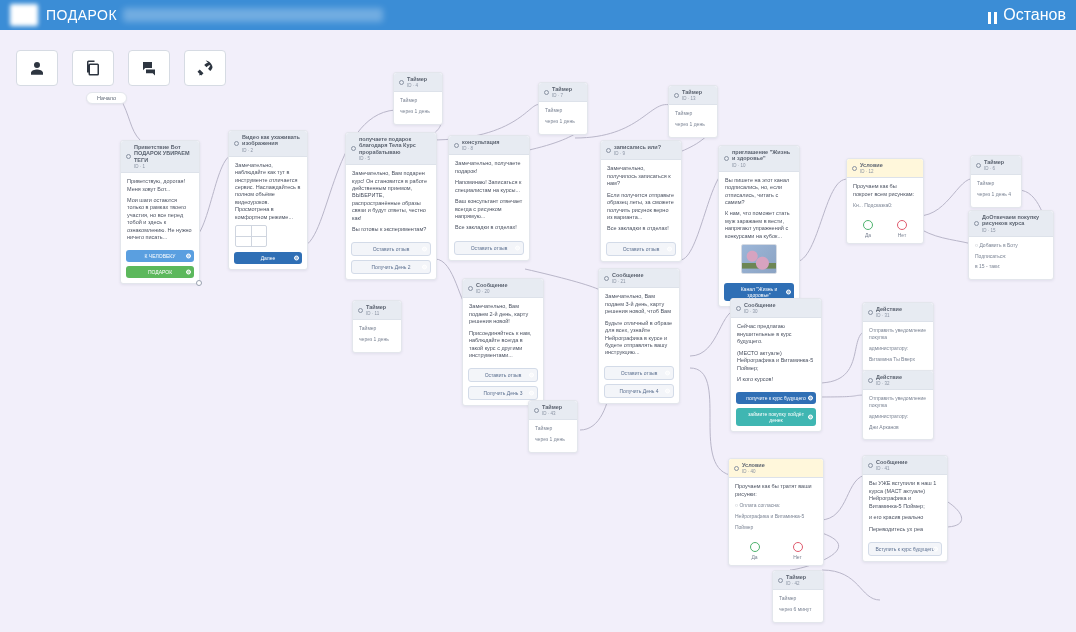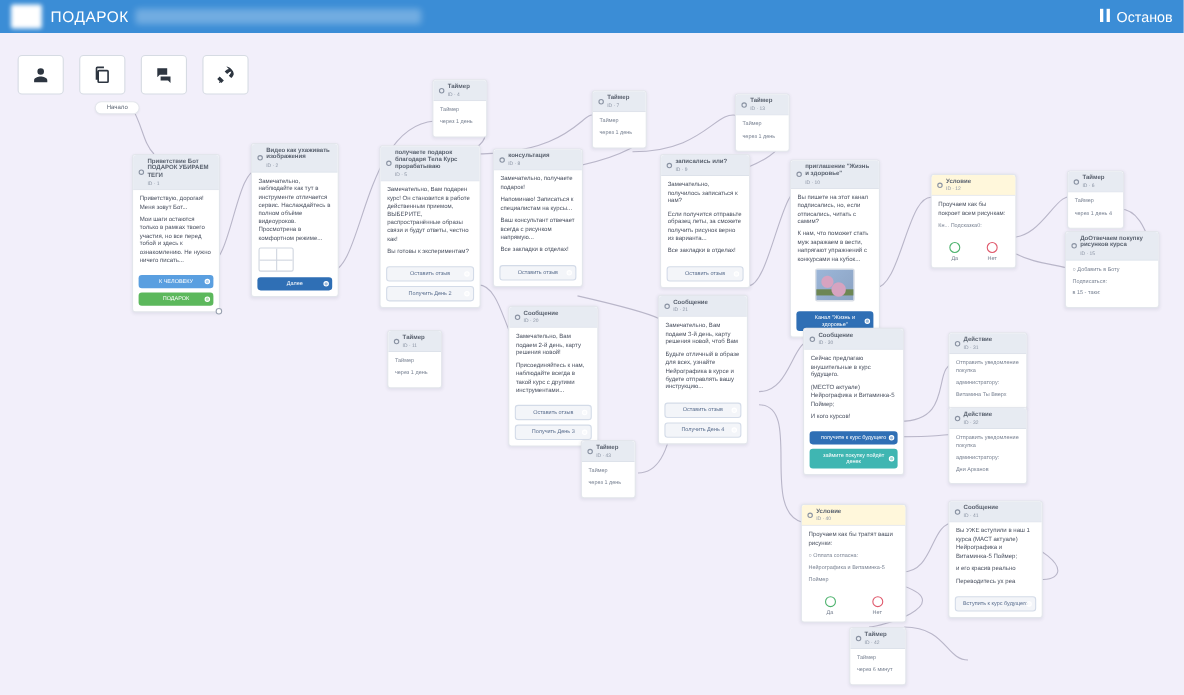--- a/index.html
+++ b/index.html
@@ -9,21 +9,21 @@
   
   .topbar {
     position: absolute; left: 0; top: 0; right: 0; height: 30px;
     background: #3b8dd6; color: #fff; display: flex; align-items: center;
     padding: 0 10px; font-size: 14px;
   }
   .topbar .avatar { width: 28px; height: 22px; background: #fff; filter: blur(2px); margin-right: 8px; border-radius:2px;}
   .topbar .title { font-weight: 500; letter-spacing: .5px; }
   .topbar .blurred { display:inline-block; width:260px; height:14px; margin-left:6px; background: rgba(255,255,255,.28); filter: blur(3px); border-radius:3px;}
   .topbar .spacer { flex: 1; }
-  .topbar .pause { display: flex; align-items: flex-start; gap: 6px; font-size: 13px; }
+  .topbar .pause { display: flex; align-items: flex-end; gap: 6px; font-size: 16px; }
   .topbar .pause-icon { display:inline-flex; gap:3px; }
   .topbar .pause-icon span { width:3px; height:12px; background:#fff; }
 
   
   .toolbar { position: absolute; left: 16px; top: 50px; display: flex; gap: 14px; }
   .toolbtn {
     width: 42px; height: 36px; background: #fff; border: 1px solid #d6dbe3;
     border-radius: 4px; display:flex; align-items:center; justify-content:center;
     color:#3a3f4a; font-size:16px; cursor:pointer;
   }

